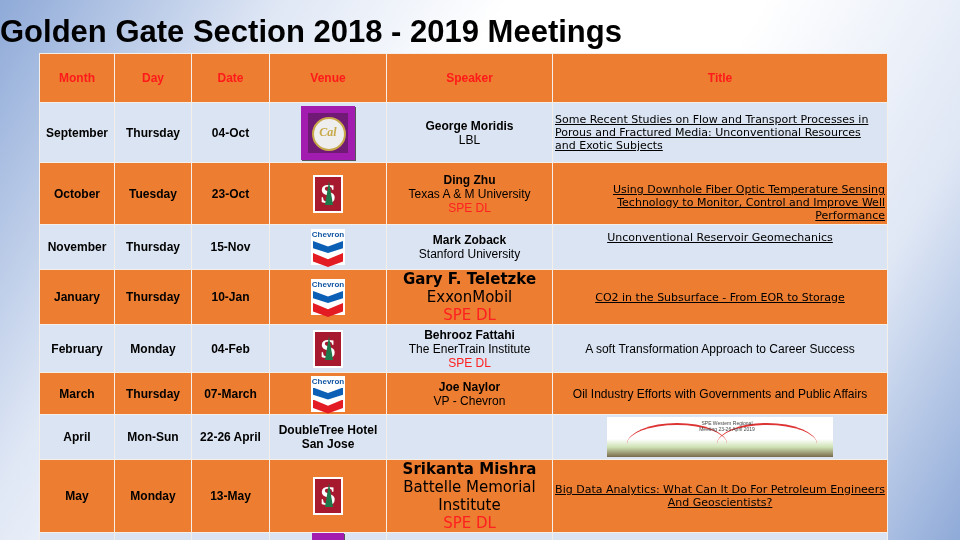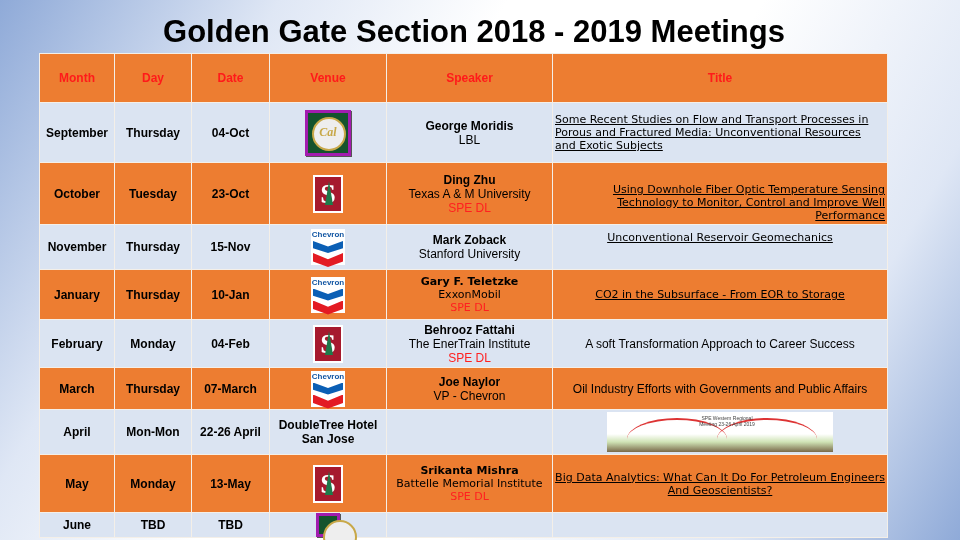--- a/index.html
+++ b/index.html
@@ -1,31 +1,31 @@
 <!DOCTYPE html>
 <html><head>
 <meta charset="utf-8">
 <style>
   html,body{margin:0;padding:0;}
   body{width:960px;height:540px;overflow:hidden;position:relative;
     background:linear-gradient(120deg,#8faad8 0%,#dfe7f5 22%,#ffffff 40%,#ffffff 60%,#dfe7f5 82%,#8faad8 100%);
     font-family:"Liberation Sans",sans-serif;}
-  .title{position:absolute;left:0;width:948px;top:14px;text-align:center;font-size:31px;font-weight:bold;color:#000;}
+  .title{position:absolute;left:0;width:948px;top:14px;font-size:31px;font-weight:bold;color:#000;}
   table{position:absolute;left:39px;top:53px;border-collapse:collapse;table-layout:fixed;border-radius:24px;}
   td,th{border:1.5px solid #f4efe8;text-align:center;vertical-align:middle;padding:0 2px;font-size:12px;}
   th{background:#ed7d31;color:#ff1a1a;font-weight:bold;height:48px;}
   tr.light td{background:#dbe4f2;}
   tr.orange td{background:#ed7d31;}
   .b{font-weight:bold;}
   .red{color:#ff2020;}
-  .small{font-size:11px;}
+  .small{font-size:15px;}
   .title-cell{font-size:11px;text-decoration:underline;}
   .sans{font-family:"DejaVu Sans",sans-serif;}
   .logo{display:inline-block;vertical-align:middle;}
-  .cal{width:40px;height:40px;background:#14532d;border:3px solid #a21caf;box-shadow:1px 1px 0 #555;position:relative;}
+  .cal{width:40px;height:40px;background:#701a75;border:7px solid #a21caf;box-shadow:1px 1px 0 #555;position:relative;}
   .cal::before{content:"";position:absolute;left:4px;top:4px;width:30px;height:30px;border-radius:50%;border:2px solid #c8a848;background:#eee;}
   .cal span{position:absolute;left:0;right:0;top:12px;text-align:center;font-size:12px;font-style:italic;font-weight:bold;color:#c8a848;font-family:"Liberation Serif",serif;}
   .stanford{width:30px;height:38px;background:#fff;position:relative;}
   .stanford span{position:absolute;inset:2px;background:#a6192e;color:#fff;font-weight:bold;font-size:28px;line-height:34px;text-align:center;font-family:"Liberation Serif",serif;}
   .stanford i{position:absolute;left:12px;top:6px;width:0;height:0;border-left:4px solid transparent;border-right:4px solid transparent;border-bottom:24px solid #1e7a4a;}
   .chevron{width:34px;height:36px;background:#fff;position:relative;}
   .chevron .t{position:absolute;top:1px;left:0;right:0;font-size:8px;font-weight:bold;color:#1256a3;text-align:center;}
   .chevron .c1{position:absolute;left:2px;top:12px;width:30px;height:12px;background:#0b5fb5;clip-path:polygon(0 0,50% 45%,100% 0,100% 60%,50% 100%,0 60%);}
   .chevron .c2{position:absolute;left:2px;top:24px;width:30px;height:14px;background:#e31b23;clip-path:polygon(0 0,50% 45%,100% 0,100% 60%,50% 100%,0 60%);}
   .banner{width:226px;height:40px;background:linear-gradient(#fff 0%,#fff 55%,#cfe3b5 75%,#7a6a4a 100%);position:relative;overflow:hidden;}
@@ -126,21 +126,21 @@
     <td><span class="logo chevron"><span class="t">Chevron</span><span class="c1"></span><span class="c2"></span></span></td>
     <td>
           <div class="b">Joe Naylor</div>
           <div>VP - Chevron</div>
         </td>
     <td>Oil Industry Efforts with Governments and Public Affairs</td>
   </tr>
 
   <tr class="light" style="height:45px">
     <td class="b">April</td>
-    <td class="b">Mon-Mon</td>
+    <td class="b">Mon-Sun</td>
     <td class="b">22-26 April</td>
     <td class="b">DoubleTree Hotel San Jose</td>
     <td></td>
     <td>
       <span class="logo banner">
         <span class="arc" style="left:20px;width:100px"></span>
         <span class="arc" style="left:110px;width:100px"></span>
         <span class="tx">SPE Western Regional Meeting 23-26 April 2019</span>
       </span>
     </td>

